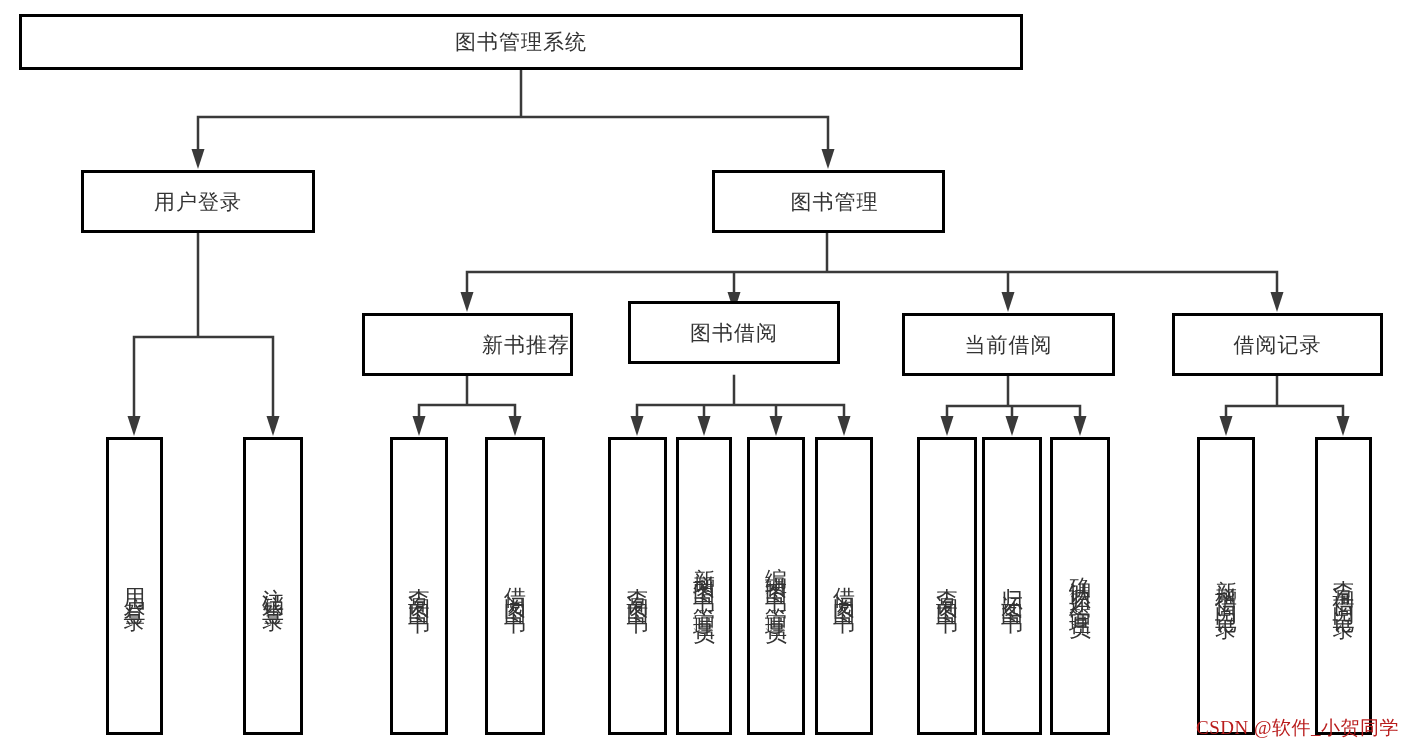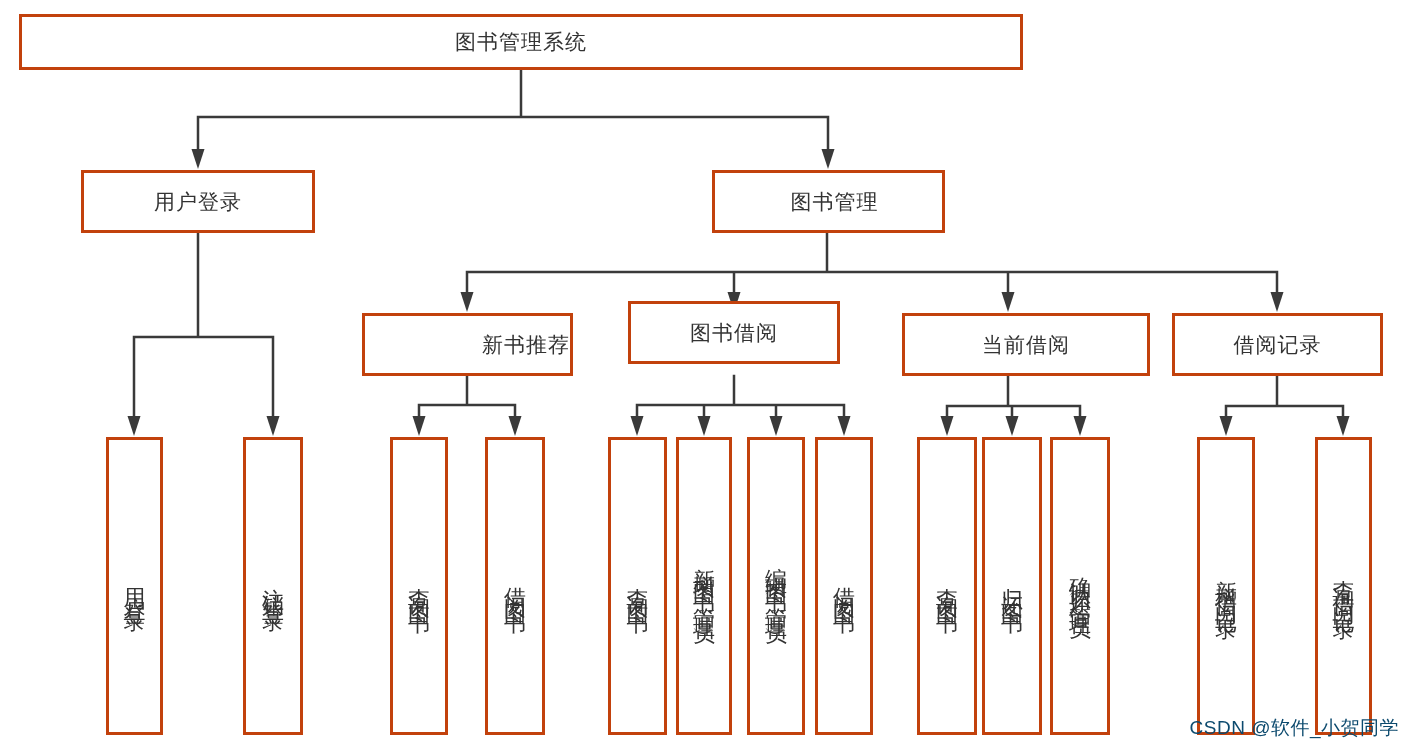--- a/index.html
+++ b/index.html
@@ -2,44 +2,45 @@
 <html><head>
 <meta charset="utf-8">
 <style>
   html,body{margin:0;padding:0;background:#ffffff;}
   body{font-family:"Liberation Sans","DejaVu Sans",sans-serif;}
   .stage{position:relative;width:1405px;height:747px;background:#ffffff;overflow:hidden;}
   .connectors{position:absolute;left:0;top:0;width:1405px;height:747px;}
   .node{
     position:absolute;
     background:#ffffff;
-    border:3px solid #c2410c;
+    border:3px solid #000000;
     box-sizing:border-box;
     display:flex;
     align-items:center;
     justify-content:center;
     color:#333333;
   }
   .h-label{font-size:21px;letter-spacing:1px;white-space:nowrap;}
   .v-label{
     writing-mode:vertical-rl;
     text-orientation:mixed;
     font-size:22px;
     letter-spacing:8px;
     line-height:1;
     white-space:nowrap;
   }
   .watermark{
     position:absolute;
     right:6px;
     bottom:6px;
     font-size:19px;
-    color:#0c4a6e;
+    color:#b91c1c;
     letter-spacing:0.5px;
     white-space:nowrap;
+    font-family:Liberation Serif, serif;
   }
 </style>
 </head>
 <body>
 
 <div class="stage">
 
   <svg class="connectors" viewBox="0 0 1405 747" xmlns="http://www.w3.org/2000/svg">
     <g stroke="#3a3a3a" stroke-width="2.5" fill="none" stroke-linecap="square">
       <path d="M521 70 V117 M198 117 H828 M198 117 V150 M828 117 V150"></path>
@@ -83,21 +84,21 @@
   <div class="node" style="left:712px;top:170px;width:233px;height:63px;padding-left:12px;">
     <span class="h-label">图书管理</span>
   </div>
 
   <div class="node" style="left:362px;top:313px;width:211px;height:63px;justify-content:flex-end;">
     <span class="h-label">新书推荐</span>
   </div>
   <div class="node" style="left:628px;top:301px;width:212px;height:63px;">
     <span class="h-label">图书借阅</span>
   </div>
-  <div class="node" style="left:902px;top:313px;width:248px;height:63px;align-items:center;">
+  <div class="node" style="left:902px;top:313px;width:213px;height:63px;align-items:center;">
     <span class="h-label">当前借阅</span>
   </div>
   <div class="node" style="left:1172px;top:313px;width:211px;height:63px;">
     <span class="h-label">借阅记录</span>
   </div>
 
   <div class="node" style="left:106px;top:437px;width:57px;height:298px;">
     <span class="v-label">用户登录</span>
   </div>
   <div class="node" style="left:243px;top:437px;width:60px;height:298px;">

